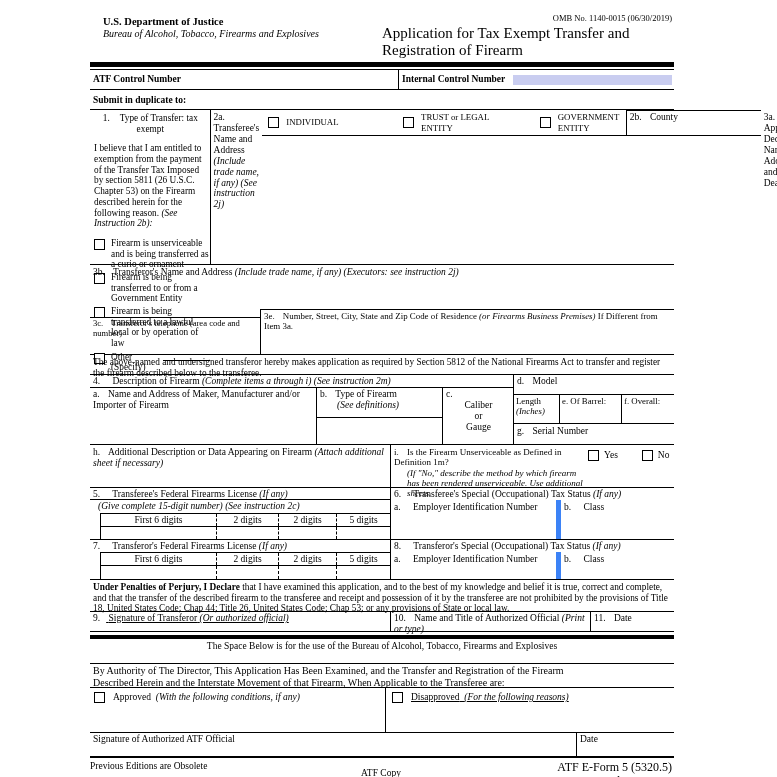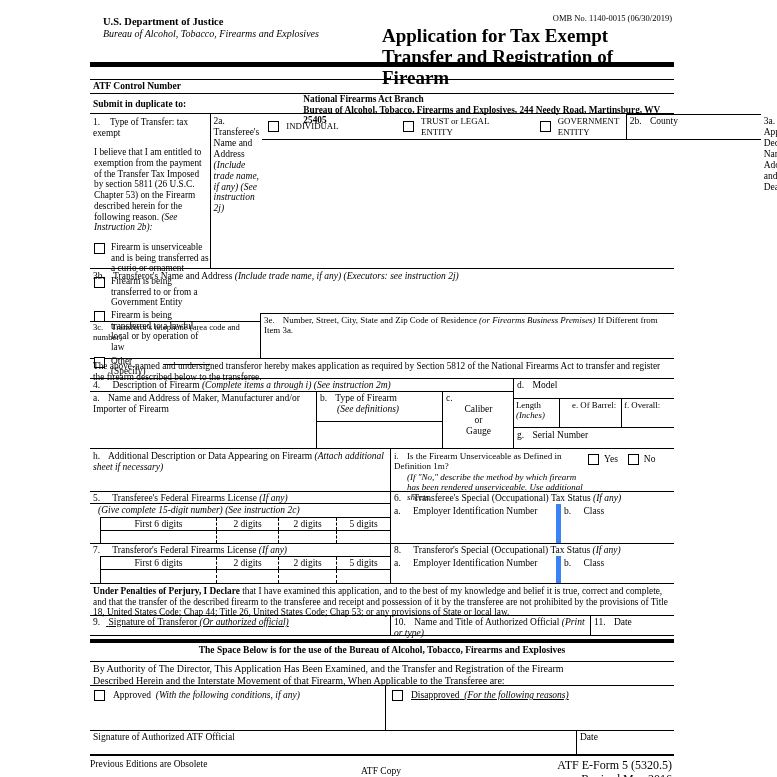--- a/index.html
+++ b/index.html
@@ -12,37 +12,37 @@
   .num { display:inline-block; margin-right:10px; }
   .numS { display:inline-block; margin-right:6px; }
 
   
   .hdr { display:flex; justify-content:space-between; height:46px; }
   .hdr-left { padding:2px 0 0 13px; }
   .hdr-dept { font-weight:bold; font-size:10.5px; }
   .hdr-bur { font-size:10px;font-style:italic; }
   .hdr-right { width:292px; padding-right:2px; }
   .omb { text-align:right; font-size:8.5px; }
-  .title { font-size:19px; font-weight:bold; line-height:1.12; margin-top:1px; }
+  .title { font-size:15px; font-weight:normal; line-height:1.12; margin-top:1px; }
 
   .bar1 { height:5px; background:#000; margin-top:2px; }
   .bar2 { height:4px; background:#000; margin-top:3px; }
 
-  .ctl { display:flex; border-top:1px solid #000; border-bottom:1px solid #000; margin-top:12px; height:15px; align-items:center; }
+  .ctl { display:flex; border-top:1px solid #000; border-bottom:1px solid #000; margin-top:2px; height:21px; align-items:center; }
   .ctl-l { width:308px; font-weight:bold; padding-left:3px; }
   .ctl-r { flex:1; border-left:1px solid #000; display:flex; align-items:center; font-weight:bold; padding-left:3px; height:100%; }
   .icn-field { flex:1; height:10px; margin:0 2px 0 8px; }
 
   .sub { display:flex; border-bottom:1px solid #000; height:20px; }
   .sub-l { width:220px; font-weight:bold; padding:5px 0 0 3px; }
   .sub-r { font-weight:bold; padding-top:0px; font-size:9.3px; }
 
   .main { display:flex; border-bottom:1px solid #000; height:155px; }
   .col1 { width:165px; border-right:1px solid #000; padding:2px 0 0 0; font-size:9.3px; }
-  .c1-row1 { padding:1px 2px 0 3px; }
+  .c1-row1 { padding:1px 2px 0 3px;text-align:center; }
   .c1-para { padding:9px 3px 0 4px; }
   .c1-list { margin-top:9px; padding-left:4px; }
   .c1-item { display:flex; gap:6px; margin-bottom:2px; align-items:flex-start; }
   .c1-item .cb { margin-top:1px; }
   .spec-line { display:inline-block; width:58px; border-bottom:1px solid #000; height:9px; }
   .col2 { flex:1; display:flex; flex-direction:row; }
   .r2a { height:82px; padding:2px 3px; }
   .ent { display:flex; border-bottom:1px solid #000; height:26px; }
   .ent-boxes { flex:1; display:flex; align-items:center; padding-left:6px; }
   .ent-item { display:flex; align-items:center; gap:7px; font-size:8.8px; }
@@ -64,29 +64,29 @@
   .t4-cols { flex:1; display:flex; }
   .t4a { width:226px; padding:1px 8px 0 3px; }
   .t4b { width:126px; border-left:1px solid #000; display:flex; flex-direction:column; }
   .t4b-h { height:30px; border-bottom:1px solid #000; padding:1px 2px 0 3px; }
   .t4c { flex:1; border-left:1px solid #000; padding:1px 2px 0 3px; }
   .t4c-stack { text-align:center; margin-top:0px; }
   .t4-right { width:161px; border-left:1px solid #000; display:flex; flex-direction:column; }
   .t4d { height:20px; border-bottom:1px solid #000; padding:1px 2px 0 3px; }
   .t4lef { height:29px; border-bottom:1px solid #000; display:flex; }
   .t4len { width:45px; padding:1px 1px 0 2px; font-size:8.8px; }
-  .t4e { width:62px; border-left:1px solid #000; padding:1px 1px 0 12px; font-size:8.8px; }
+  .t4e { width:62px; border-left:1px solid #000; padding:1px 1px 0 2px; font-size:8.8px; }
   .t4f { flex:1; border-left:1px solid #000; padding:1px 1px 0 2px; font-size:8.8px; }
   .t4g { flex:1; padding:2px 2px 0 3px; }
 
   .rhi { display:flex; border-bottom:1px solid #000; height:43px; }
   .rh { width:300px; padding:2px 6px 0 3px; }
   .ri { flex:1; border-left:1px solid #000; display:flex; padding:2px 2px 0 3px; }
   .ri-txt { flex:1; font-size:9px; padding-right:3px; }
-  .ri-yn { width:84px; display:flex; gap:10px; padding-top:3px; }
+  .ri-yn { width:84px; display:flex; gap:24px; padding-top:3px; }
   .yn { display:flex; gap:5px; align-items:flex-start; }
 
   .r56, .r78 { display:flex; border-bottom:1px solid #000; }
   .r56 { height:52px; }
   .r78 { height:40px; }
   .lic { width:300px; display:flex; flex-direction:column; }
   .lic-h { height:12px; padding:1px 0 0 3px; border-bottom:1px solid #000; }
   .lic-h2 { height:12px; padding:1px 0 0 3px; }
   .lic-give { height:13px; padding:1px 0 0 8px; }
   .dt { margin-left:10px; width:290px; display:flex; flex-direction:column; flex:1; border-left:1px solid #000; }
@@ -104,21 +104,21 @@
   .tax-a { width:165px; padding:2px 0 0 3px; }
   .tax-b { flex:1; border-left:5px solid #3b82f6; padding:2px 0 0 3px; }
 
   .perj { border-bottom:1px solid #000; padding:2px 3px 0 3px; height:32px; font-size:9.3px; }
 
   .r911 { display:flex; border-bottom:1px solid #000; height:20px; }
   .r9 { width:300px; padding:1px 2px 0 3px;text-decoration:underline; }
   .r10 { width:200px; border-left:1px solid #000; padding:1px 2px 0 3px; }
   .r11 { flex:1; border-left:1px solid #000; padding:1px 2px 0 3px; }
 
-  .space-title { text-align:center; font-weight:bold; border-bottom:1px solid #000; height:18px; padding-top:1px; margin-top:1px; }
+  .space-title { text-align:center; font-weight:normal; border-bottom:1px solid #000; height:24px; padding-top:1px; margin-top:1px; }
   .auth { border-bottom:1px solid #000; height:24px; padding:1px 3px 0 3px; font-size:10px; }
   .appr { display:flex; height:44px; }
   .appr-l { width:295px; padding:4px 2px 0 4px; }
   .appr-r { flex:1; border-left:1px solid #000; padding:4px 2px 0 6px;text-decoration:underline; }
   .ck-line { display:flex; gap:8px; align-items:flex-end; }
   .sig { display:flex; border-top:1px solid #000; border-bottom:2px solid #000; height:26px; }
   .sig-l { flex:1; padding:1px 2px 0 3px; }
   .sig-r { width:98px; border-left:1px solid #000; padding:1px 2px 0 3px; }
 
   .foot { display:flex; padding-top:3px; }
@@ -139,28 +139,28 @@
     <div class="hdr-right">
       <div class="omb">OMB No.  1140-0015 (06/30/2019)</div>
       <div class="title">Application for Tax Exempt Transfer and Registration of Firearm</div>
     </div>
   </div>
 
   <div class="bar1"></div>
 
   <div class="ctl">
     <div class="ctl-l">ATF Control Number</div>
+    <div class="ctl-r">
+      <span>Internal Control Number</span>
+      <span class="icn-field" style="background: rgb(201, 205, 240);"></span>
+    </div>
   </div>
 
   <div class="sub">
     <div class="sub-l">Submit in duplicate to:</div>
-    <div class="sub-r">
-      <div>National Firearms Act Branch</div>
-      <div>Bureau of Alcohol, Tobacco, Firearms and Explosives, 244 Needy Road, Martinsburg, WV 25405</div>
-    </div>
   </div>
 
   <div class="main">
     <div class="col1">
       <div class="c1-row1">
         <span class="num">1.</span><span>Type of Transfer:  tax exempt</span>
       </div>
       <div class="c1-para">
         <span>I believe that I am entitled to exemption from the payment of the Transfer Tax Imposed by section 5811 (26 U.S.C. Chapter 53) on the Firearm described herein for the following reason.</span>
         <span class="it">(See Instruction 2b):</span>

